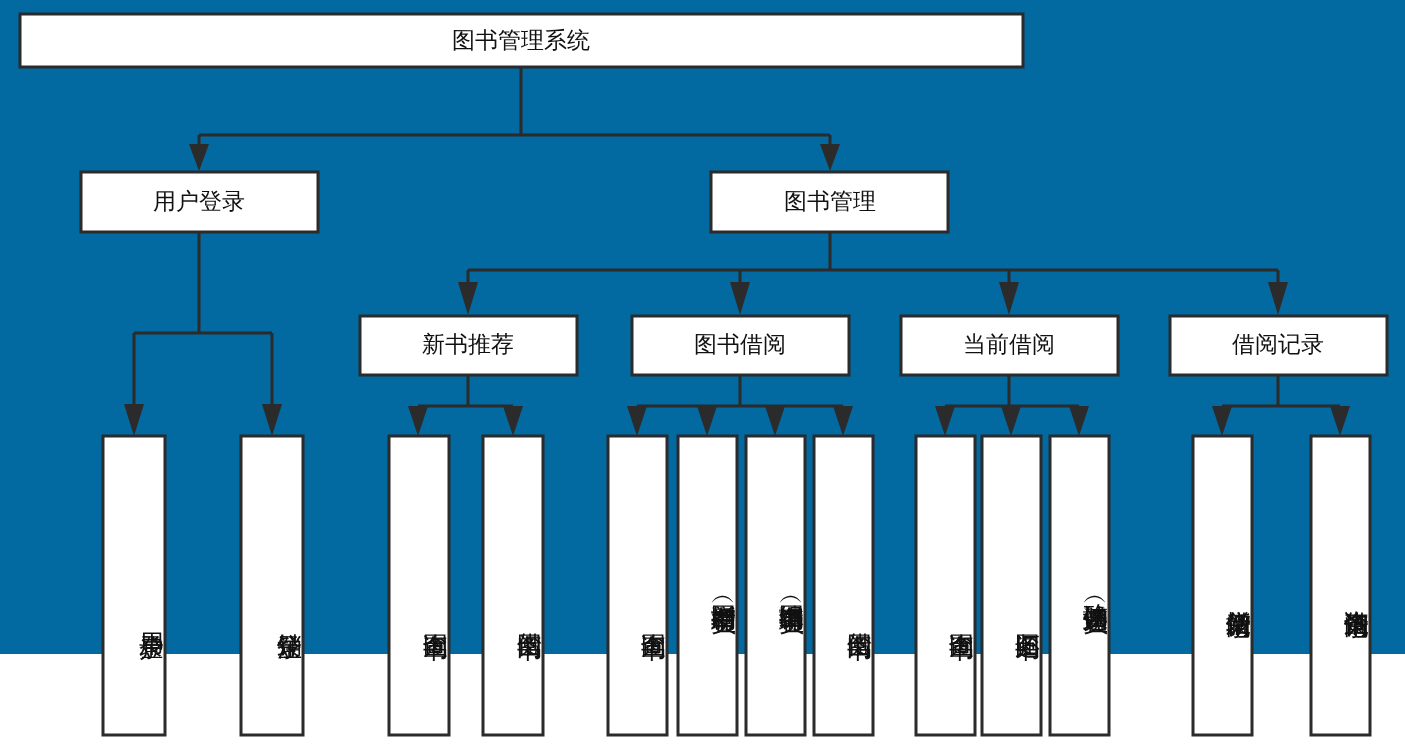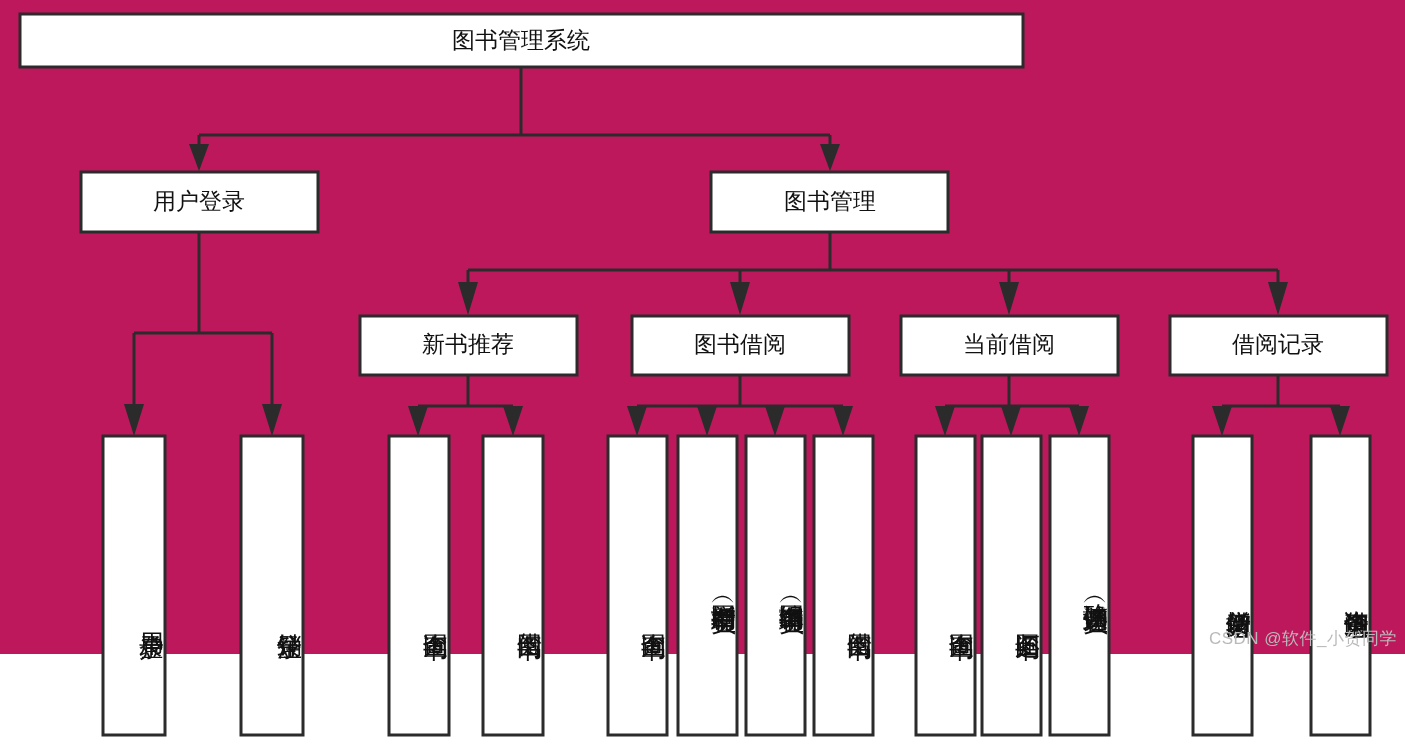--- a/index.html
+++ b/index.html
@@ -10,21 +10,21 @@
   body {
     width: 1405px;
     height: 747px;
     font-family: "Liberation Sans", "DejaVu Sans", sans-serif;
     overflow: hidden;
   }
   #diagram-root {
     position: relative;
     width: 1405px;
     height: 654px;
-    background: #be185d;
+    background: #0369a1;
   }
   svg.diagram-canvas {
     position: absolute;
     left: 0;
     top: 0;
     width: 1405px;
     height: 747px;
   }
   .node-box {
     fill: #ffffff;
@@ -210,15 +210,14 @@
   <div class="node-label-v" style="left:746px; top:443px; width:59px; height:290px;">编辑图书（管理员）</div>
   <div class="node-label-v" style="left:814px; top:500px; width:59px; height:230px;">借阅图书</div>
 
   <div class="node-label-v" style="left:916px; top:500px; width:59px; height:230px;">查询图书</div>
   <div class="node-label-v" style="left:982px; top:500px; width:59px; height:230px;">归还图书</div>
   <div class="node-label-v" style="left:1050px; top:443px; width:59px; height:290px;">确认归还（管理员）</div>
 
   <div class="node-label-v" style="left:1193px; top:455px; width:59px; height:275px;">新增借阅记录</div>
   <div class="node-label-v" style="left:1311px; top:455px; width:59px; height:275px;">查询借阅记录</div>
 
-  <div class="watermark">CSDN @软件_小贺同学</div>
 
 </div>
 
 </body></html>

